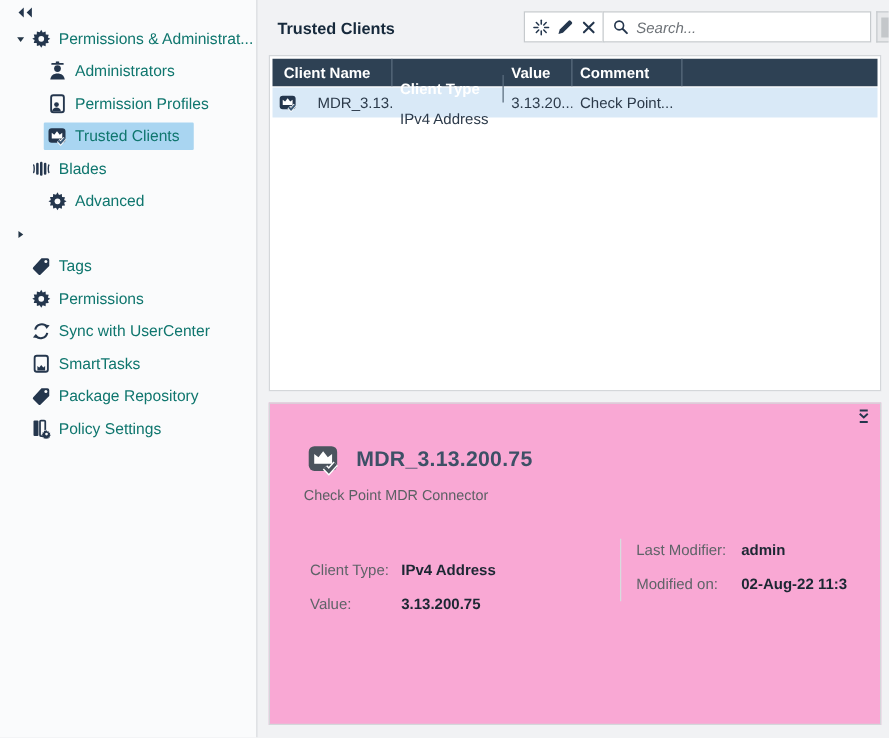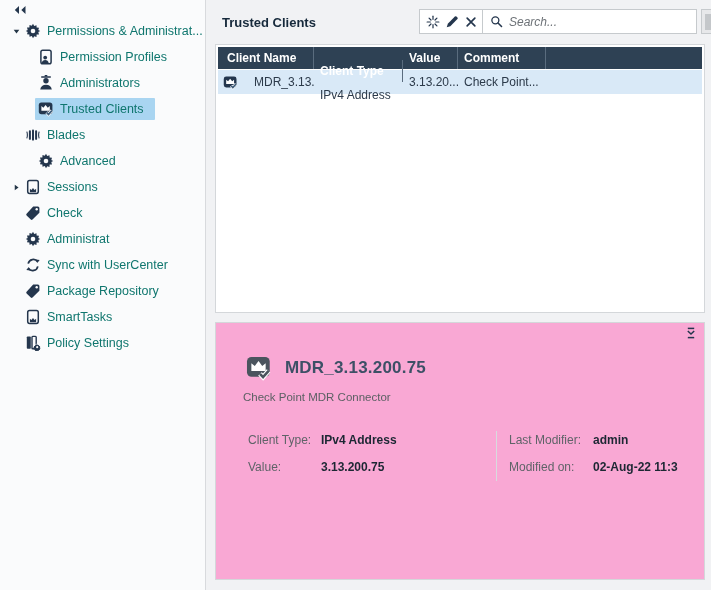--- a/index.html
+++ b/index.html
@@ -47,21 +47,21 @@
 
   
   .details-panel { position:absolute; left:8px; top:322px; width:490px; height:258px; background:#f9a8d4; border:1px solid #d4d7da; }
   .panel-collapse { position:absolute; right:6px; top:4px; width:13px; height:13px; cursor:pointer; }
   .hero { position:absolute; left:30px; top:32px; display:flex; align-items:center; gap:13px; }
   .hero-icon { width:26px; height:26px; position:relative; }
   .hero-title { font-size:17px; font-weight:600; color:#3d5066; letter-spacing:.2px; }
   .hero-sub { position:absolute; left:27px; top:68px; font-size:11.5px; color:#5c6064; }
   .fields { position:absolute; left:32px; top:110px; width:440px; }
   .fcol { position:absolute; top:0; }
-  .fcol.left { left:0; }
+  .fcol.left { left:0;margin-top:16px; }
   .fcol.right { left:261px; }
   .frow { display:flex; margin-bottom:13px; align-items:baseline; }
   .flabel { font-size:12px; color:#5f6368; }
   .fvalue { font-size:12px; font-weight:bold; color:#1c2733; }
   .fcol.left .flabel { width:73px; }
   .fcol.right .flabel { width:84px; }
   .fdivider { position:absolute; left:280px; top:108px; height:50px; border-left:1px solid #d8dbde; }
 </style>
 </head>
 <body>
@@ -180,32 +180,32 @@
           <svg class="ic">
             <use href="#ic-gear"></use>
           </svg>
           <span>Permissions &amp; Administrat...</span>
         </span>
     </div>
 
     <div class="tree-item lvl1">
       <span class="inner">
           <svg class="ic">
+            <use href="#ic-administrator"></use>
+          </svg>
+          <span>Administrators</span>
+        </span>
+    </div>
+
+    <div class="tree-item lvl1">
+      <span class="inner">
+          <svg class="ic">
             <use href="#ic-permission-profile"></use>
           </svg>
           <span>Permission Profiles</span>
-        </span>
-    </div>
-
-    <div class="tree-item lvl1">
-      <span class="inner">
-          <svg class="ic">
-            <use href="#ic-administrator"></use>
-          </svg>
-          <span>Administrators</span>
         </span>
     </div>
 
     <div class="tree-item lvl1 selected">
       <span class="inner">
           <svg class="ic">
             <use href="#ic-trusted"></use>
           </svg>
           <span>Trusted Clients</span>
         </span>
@@ -229,75 +229,69 @@
           <span>Advanced</span>
         </span>
     </div>
 
     <div class="tree-item lvl0">
       <span class="expander">
           <svg viewBox="0 0 8 8">
             <use href="#ic-tri-right"></use>
           </svg>
         </span>
+    </div>
+
+    <div class="tree-item lvl0">
+      <span class="expander"></span>
+      <span class="inner">
+          <svg class="ic">
+            <use href="#ic-tag"></use>
+          </svg>
+          <span>Tags</span>
+        </span>
+    </div>
+
+    <div class="tree-item lvl0">
+      <span class="expander"></span>
+      <span class="inner">
+          <svg class="ic">
+            <use href="#ic-gear"></use>
+          </svg>
+          <span>Permissions</span>
+        </span>
+    </div>
+
+    <div class="tree-item lvl0">
+      <span class="expander"></span>
+      <span class="inner">
+          <svg class="ic">
+            <use href="#ic-sync"></use>
+          </svg>
+          <span>Sync with UserCenter</span>
+        </span>
+    </div>
+
+    <div class="tree-item lvl0">
+      <span class="expander"></span>
       <span class="inner">
           <svg class="ic">
             <use href="#ic-session"></use>
           </svg>
-          <span>Sessions</span>
+          <span>SmartTasks</span>
         </span>
     </div>
 
     <div class="tree-item lvl0">
       <span class="expander"></span>
       <span class="inner">
           <svg class="ic">
             <use href="#ic-tag"></use>
           </svg>
-          <span>Check</span>
-        </span>
-    </div>
-
-    <div class="tree-item lvl0">
-      <span class="expander"></span>
-      <span class="inner">
-          <svg class="ic">
-            <use href="#ic-gear"></use>
-          </svg>
-          <span>Administrat</span>
-        </span>
-    </div>
-
-    <div class="tree-item lvl0">
-      <span class="expander"></span>
-      <span class="inner">
-          <svg class="ic">
-            <use href="#ic-sync"></use>
-          </svg>
-          <span>Sync with UserCenter</span>
-        </span>
-    </div>
-
-    <div class="tree-item lvl0">
-      <span class="expander"></span>
-      <span class="inner">
-          <svg class="ic">
-            <use href="#ic-tag"></use>
-          </svg>
           <span>Package Repository</span>
-        </span>
-    </div>
-
-    <div class="tree-item lvl0">
-      <span class="expander"></span>
-      <span class="inner">
-          <svg class="ic">
-            <use href="#ic-session"></use>
-          </svg>
-          <span>SmartTasks</span>
         </span>
     </div>
 
     <div class="tree-item lvl0">
       <span class="expander"></span>
       <span class="inner">
           <svg class="ic">
             <use href="#ic-policy"></use>
           </svg>
           <span>Policy Settings</span>

